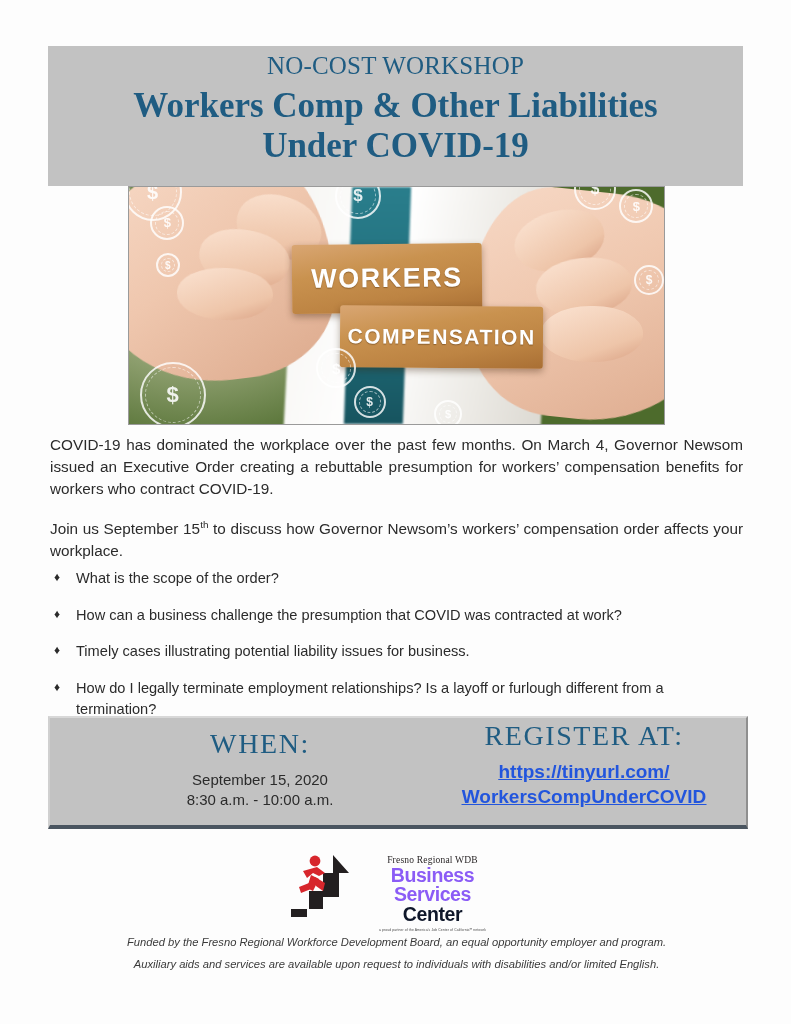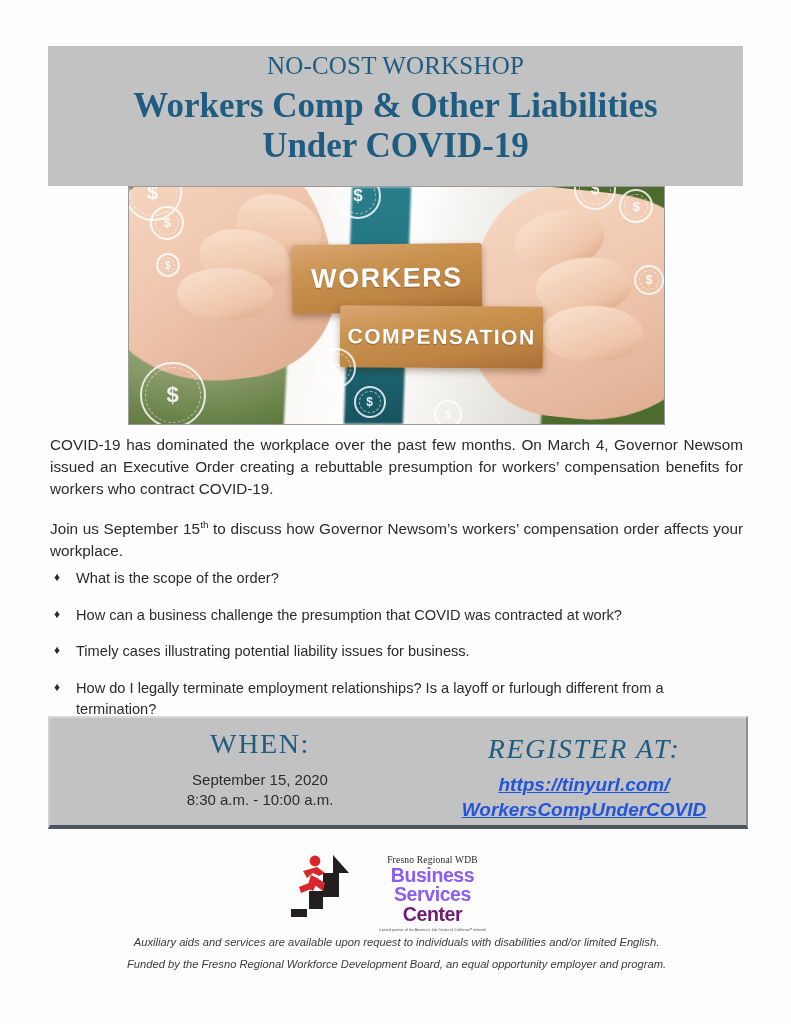--- a/index.html
+++ b/index.html
@@ -222,21 +222,21 @@
     background: #c2c2c2;
     border-top: 2px solid #d8d8d8;
     border-left: 2px solid #d0d0d0;
     border-right: 2px solid #8f8f8f;
     border-bottom: 4px solid #4a5560;
     box-sizing: border-box;
     display: flex;
   }
   .info-col { flex: 1; text-align: center; box-sizing: border-box; }
   .info-col.left { padding-top: 8px; margin-left: 48px; }
-  .info-col.right { padding-top: 13px; font-style: italic; }
+  .info-col.right { padding-top: 0; }
   .info-head {
     font-family: "Liberation Serif", serif;
     font-size: 28px;
     color: #1f5c82;
     letter-spacing: 1.6px;
     line-height: 1.25;
   }
   .when-lines {
     margin-top: 9px;
     font-size: 15px;
@@ -274,21 +274,21 @@
   }
   .logo-bsc {
     font-family: "Liberation Sans", sans-serif;
     font-weight: bold;
     font-size: 19.5px;
     line-height: 0.96;
     letter-spacing: -0.4px;
     margin-top: 1px;
   }
   .logo-bus { color: #8b5cf6; }
-  .logo-ctr { color: #701a75; }
+  .logo-ctr { color: #0f172a; }
   .logo-tag {
     font-size: 3.4px;
     color: #4a4a4a;
     margin-top: 3px;
     letter-spacing: 0.1px;
     transform: scaleY(1.25);
   }
 
   
   .footer {
@@ -399,17 +399,17 @@
     </svg>
     <div class="logo-text">
       <div class="logo-wdb">Fresno Regional WDB</div>
       <div class="logo-bsc logo-bus">Business Services</div>
       <div class="logo-bsc logo-ctr">Center</div>
       <div class="logo-tag">a proud partner of the America's Job Center of California℠ network</div>
     </div>
   </div>
 
   <div class="footer">
+    <div>Funded by the Fresno Regional Workforce Development Board, an equal opportunity employer and  program.</div>
     <div>Auxiliary aids and services are available upon request to individuals with disabilities and/or limited English.</div>
-    <div>Funded by the Fresno Regional Workforce Development Board, an equal opportunity employer and  program.</div>
   </div>
 
 </div>
 
 </body></html>

